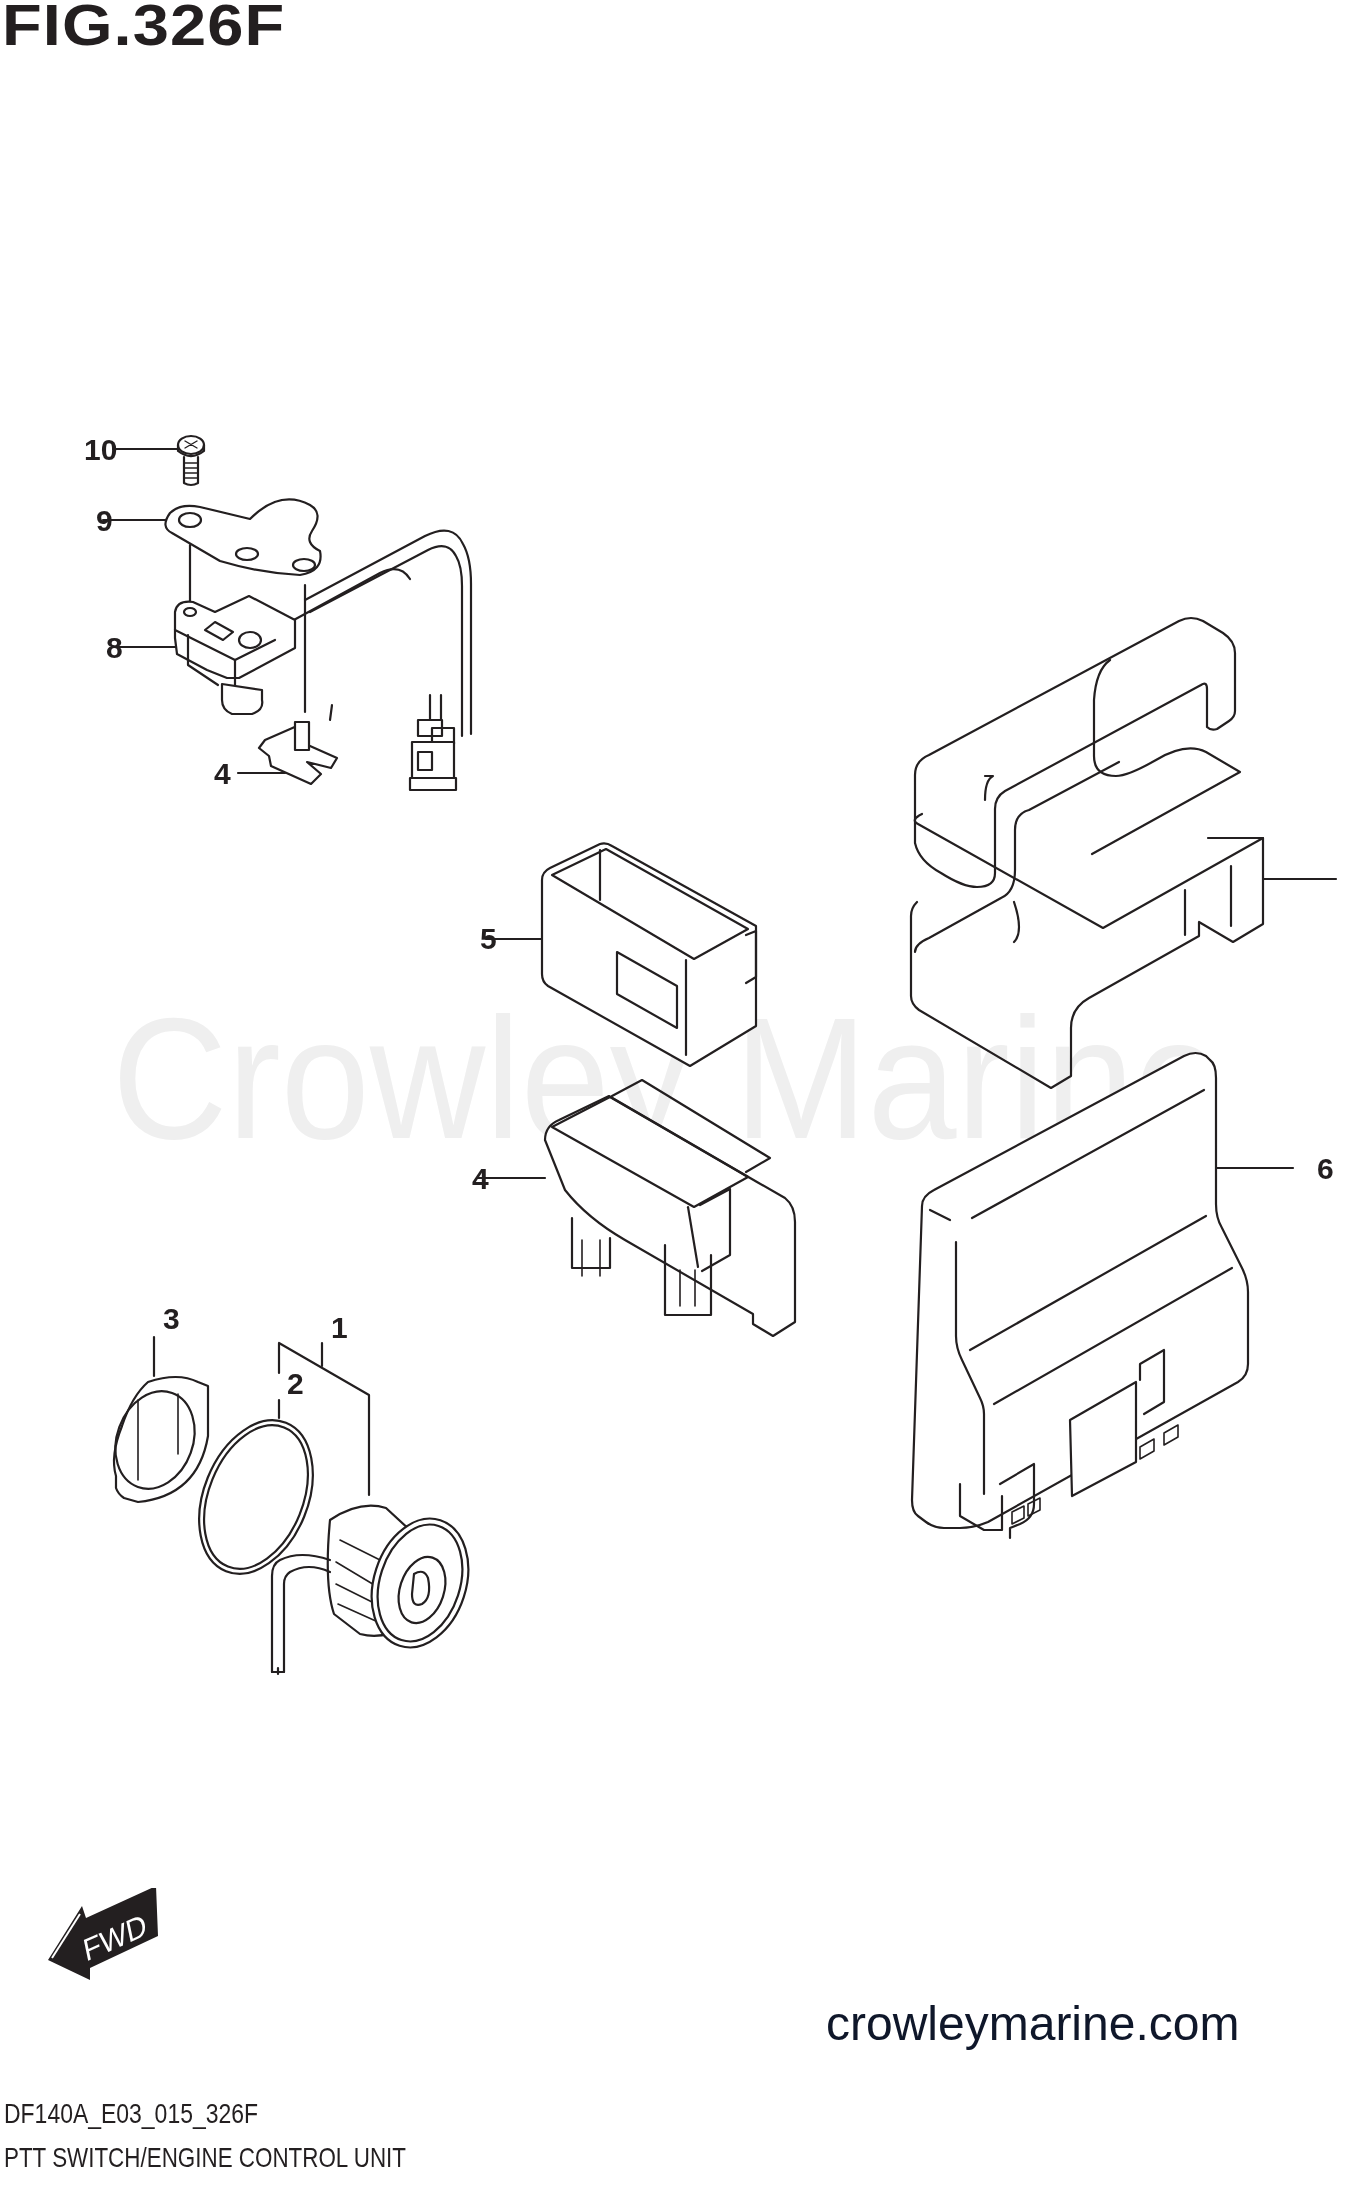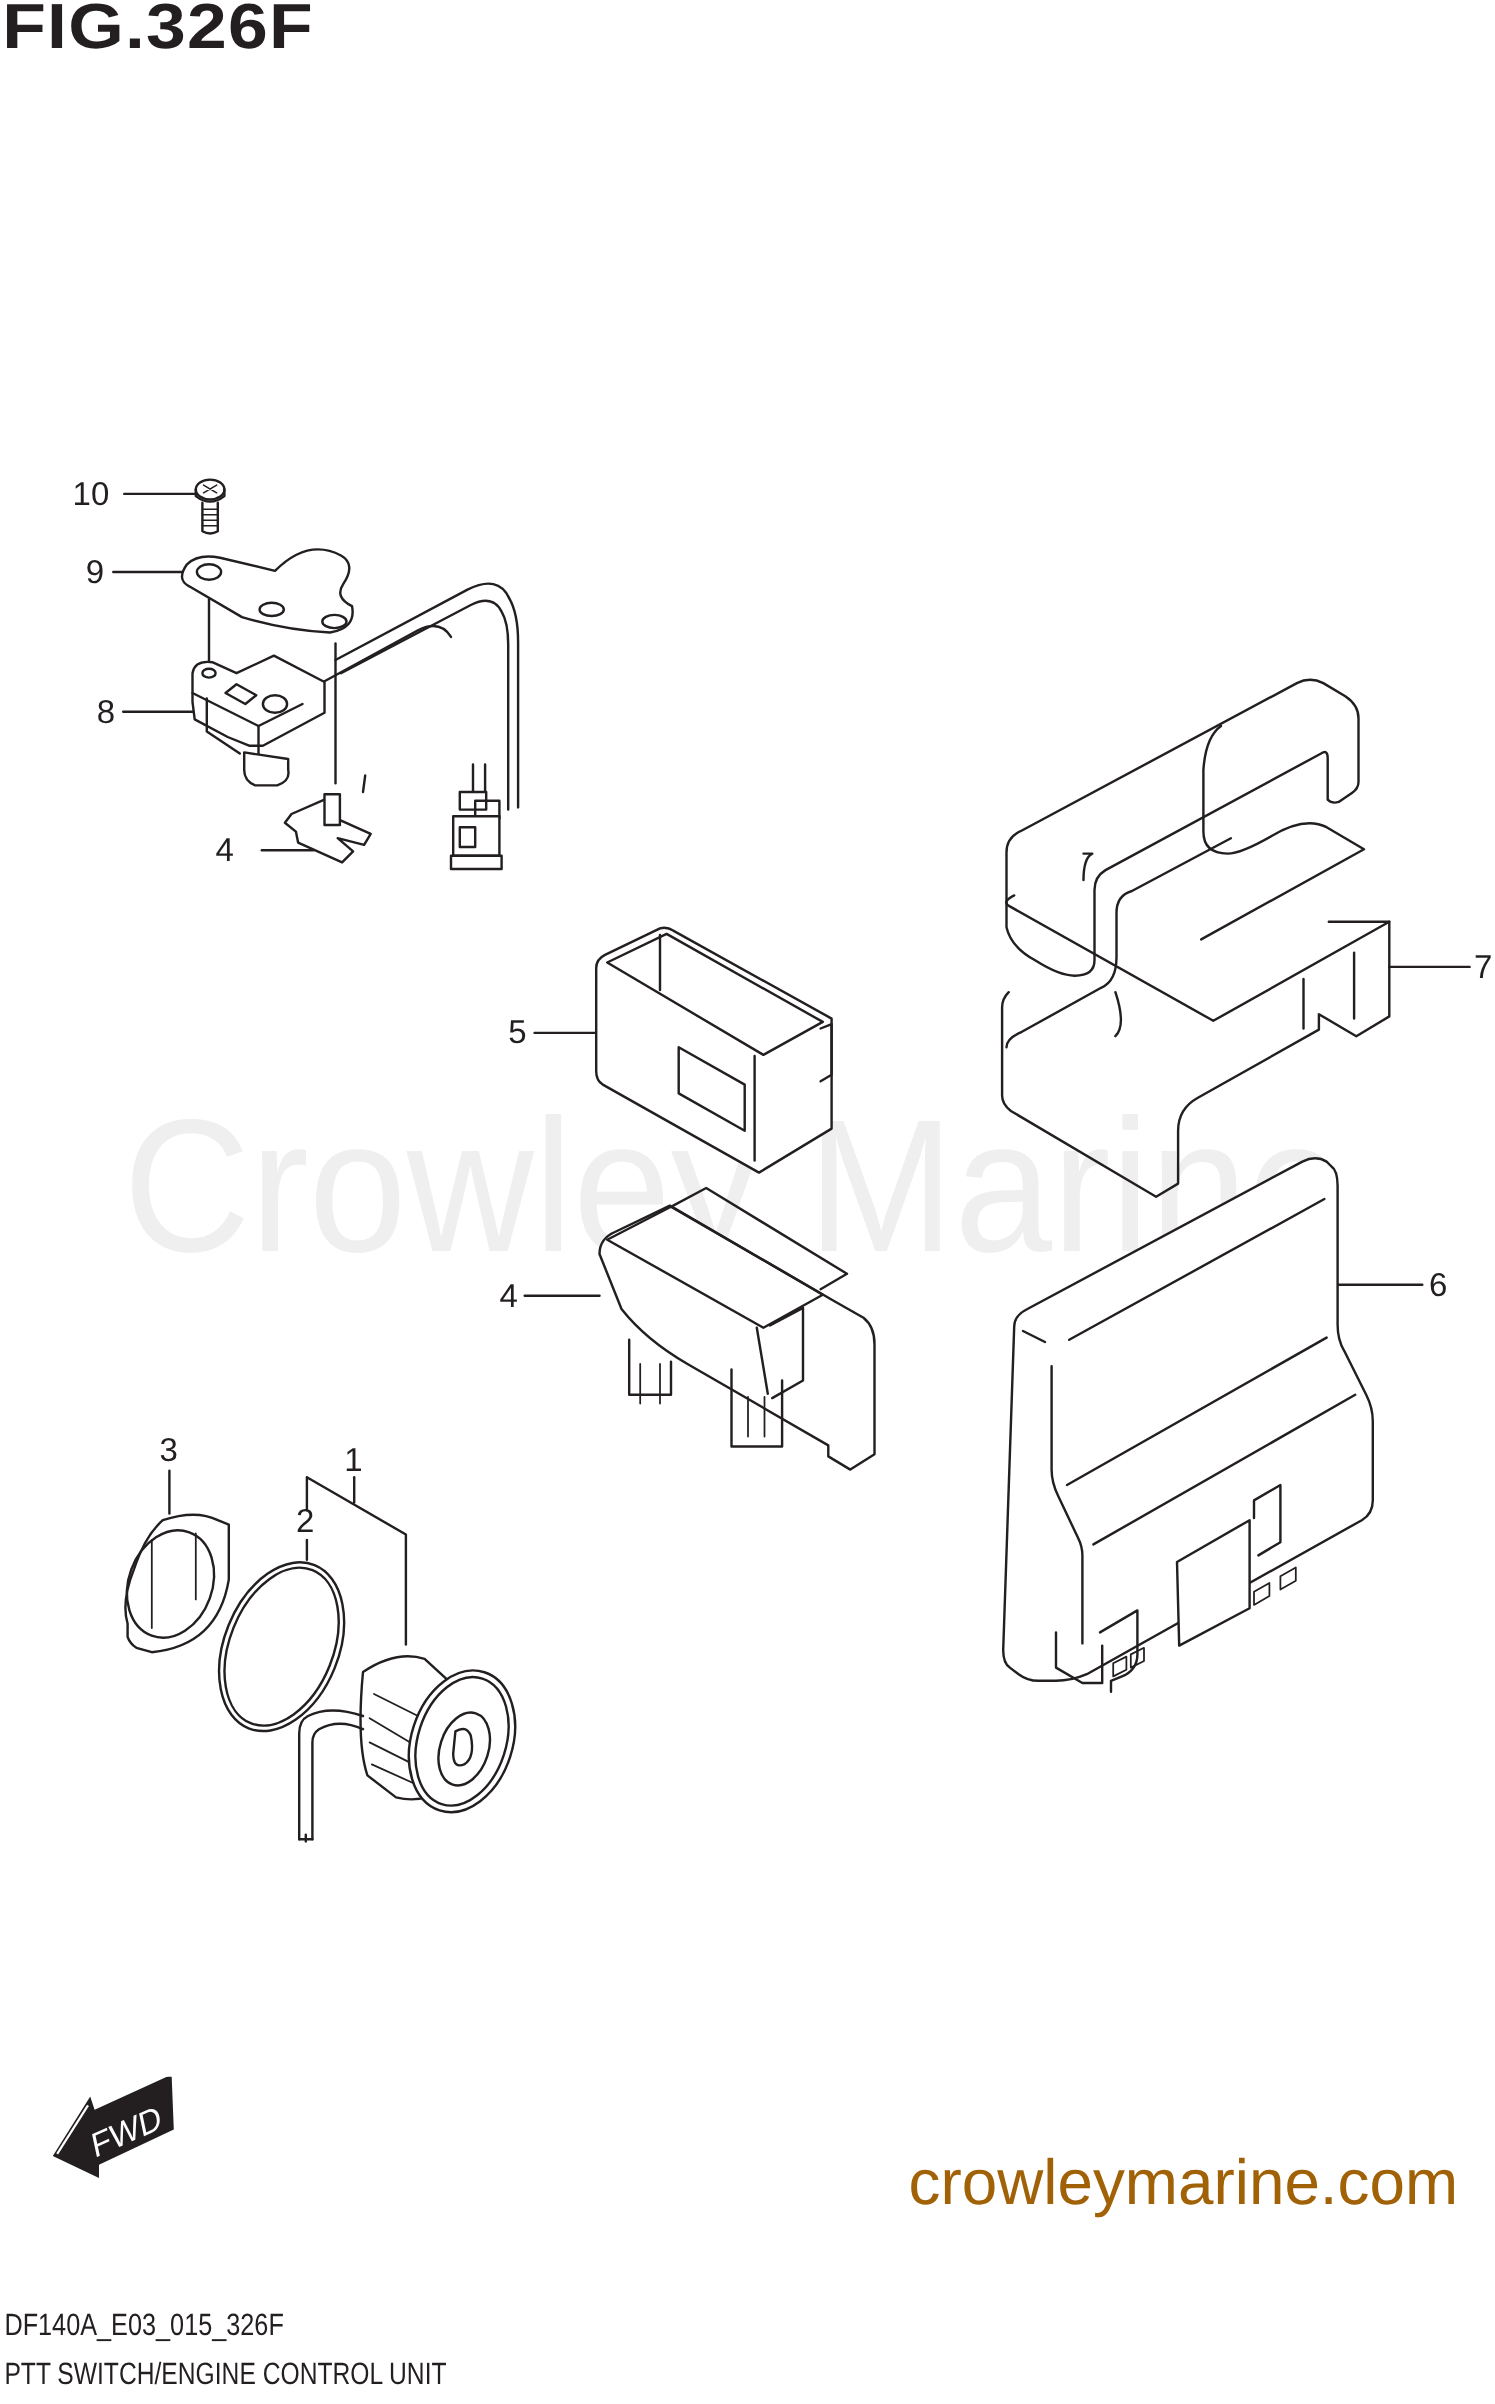--- a/index.html
+++ b/index.html
@@ -1,23 +1,23 @@
 <!DOCTYPE html>
 <html><head>
 <meta charset="utf-8">
 <style>
   html,body{margin:0;padding:0;background:#fff;}
   body{width:1359px;height:2185px;position:relative;overflow:hidden;font-family:"Liberation Sans",sans-serif;}
   .fig-title{position:absolute;left:2px;top:-4px;font-family:"Liberation Sans",sans-serif;font-weight:bold;font-size:58px;letter-spacing:1px;color:#231f20;line-height:1;transform:scaleX(1.12);transform-origin:left top;}
   .watermark{position:absolute;left:112px;top:992px;font-family:"Liberation Sans",sans-serif;font-size:172px;color:#efefef;line-height:1;white-space:nowrap;transform:scaleX(0.93);transform-origin:left top;}
   svg.art{position:absolute;left:0;top:0;}
-  .callout{position:absolute;font-family:"Liberation Sans",sans-serif;font-weight:normal;font-size:30px;color:#231f20;line-height:1;}
+  .callout{position:absolute;font-family:"Liberation Sans",sans-serif;font-weight:bold;font-size:30px;color:#231f20;line-height:1;margin-left:18px;}
   .footer-code{position:absolute;left:4px;top:2098px;font-family:"Liberation Sans",sans-serif;font-size:28px;color:#231f20;transform:scaleX(0.82);transform-origin:left top;white-space:nowrap;}
   .footer-title{position:absolute;left:4px;top:2142px;font-family:"Liberation Sans",sans-serif;font-size:28px;color:#231f20;transform:scaleX(0.8);transform-origin:left top;white-space:nowrap;}
-  .site{position:absolute;left:826px;top:1951px;font-family:"Liberation Sans",sans-serif;font-size:58px;color:#a16207;white-space:nowrap;}
+  .site{position:absolute;left:826px;top:1996px;font-family:"Liberation Sans",sans-serif;font-size:48px;color:#0f172a;white-space:nowrap;}
   .fwd{position:absolute;left:46px;top:1888px;width:114px;height:92px;}
 </style>
 </head>
 <body>
 
 <div class="fig-title">FIG.326F</div>
 
 <div class="watermark">Crowley Marine</div>
 
 <svg class="art" width="1359" height="2185" viewBox="0 0 1359 2185" fill="none" stroke="#231f20" stroke-width="2.2" stroke-linejoin="round" stroke-linecap="round">

